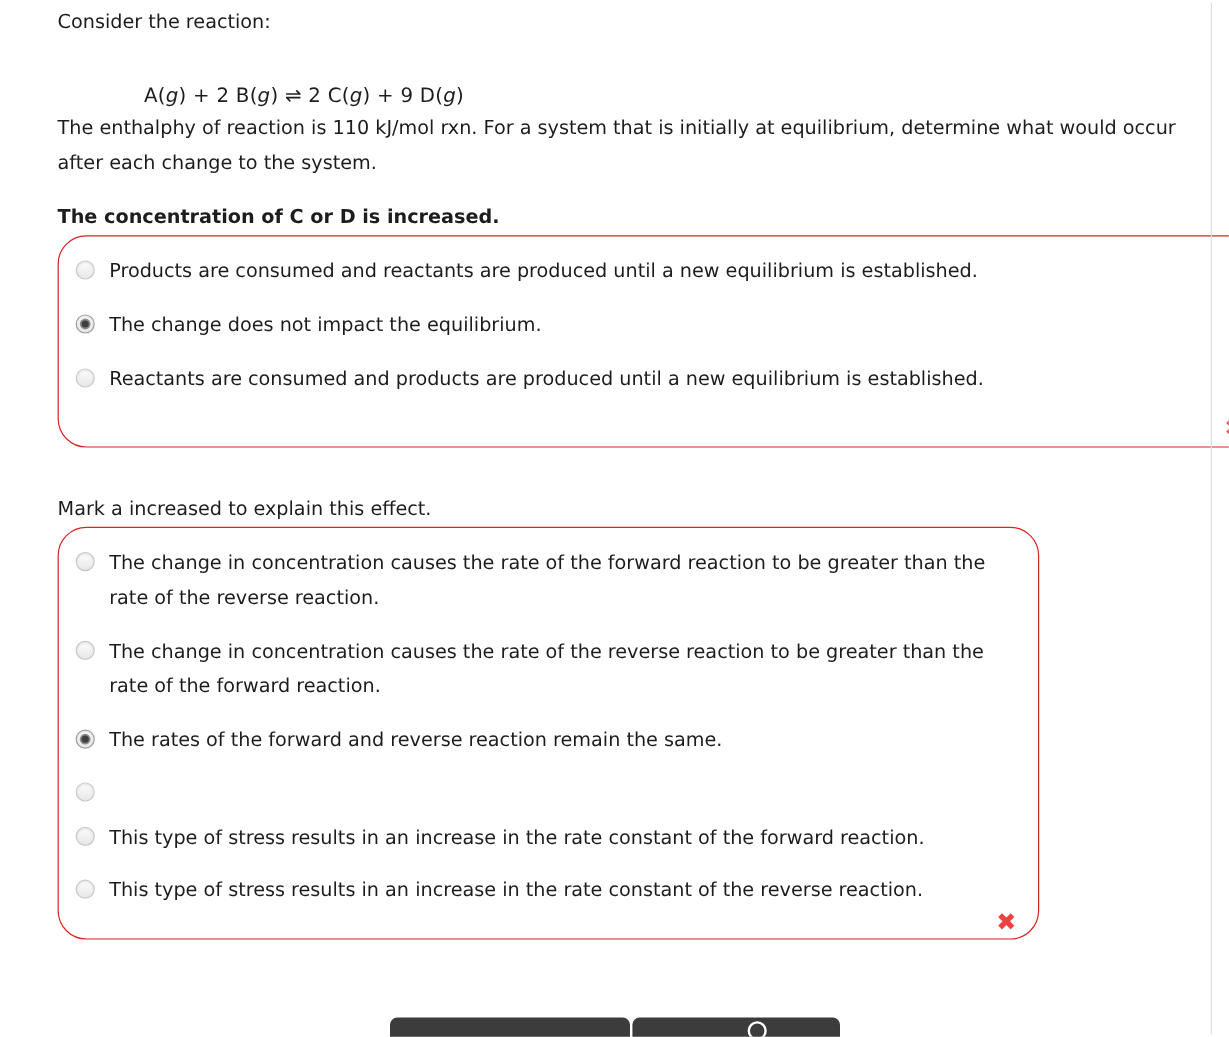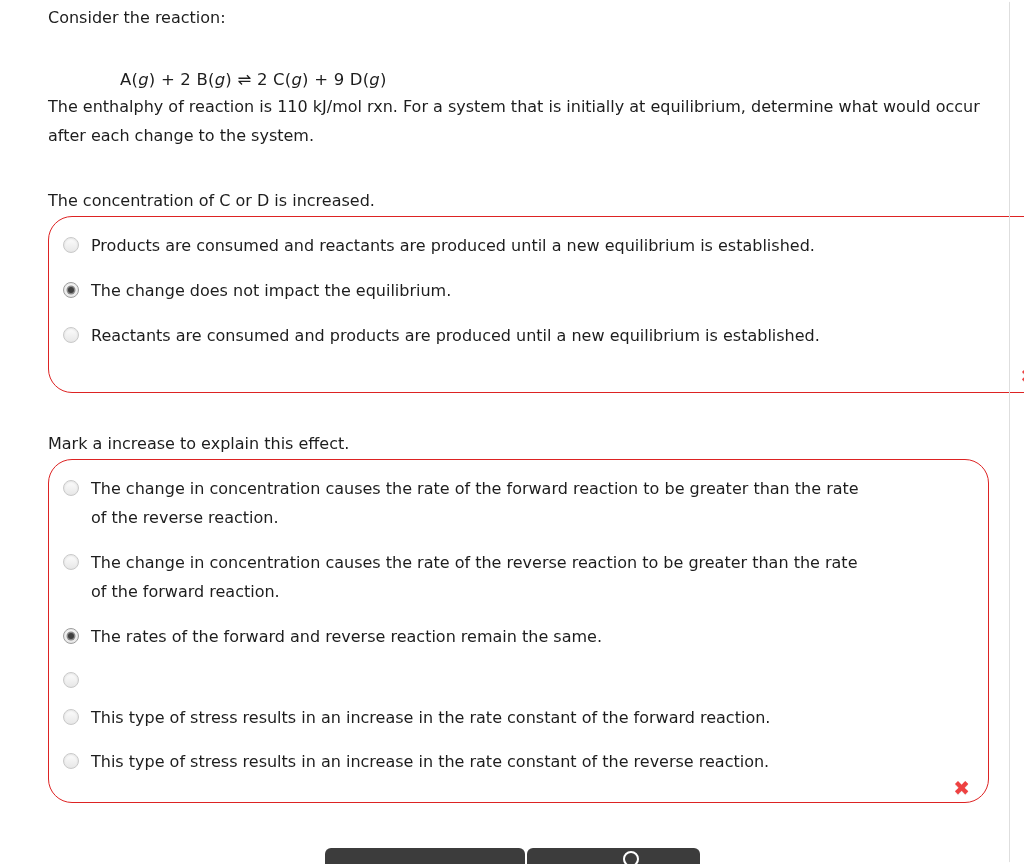--- a/index.html
+++ b/index.html
@@ -25,31 +25,31 @@
   .equation i { font-style: italic; }
 
   .desc {
     max-width: 962px;
     line-height: 29px;
   }
 
   .prompt {
     line-height: 22px;
   }
-  .prompt-1 { margin-top: 40px; }
+  .prompt-1 { margin-top: 20px; font-weight: bold; }
   .prompt-2 { margin-top: 40px; }
 
   .answer-box {
     margin-top: 4px;
     border: 1px solid #dd2323;
     background: #ffffff;
     padding: 14px 10px 4px 14px;
   }
   .answer-box.box-1 { width: 1008px; padding-bottom: 6px; }
-  .answer-box.box-2 { width: 941px; }
+  .answer-box.box-2 { width: 818px; }
 
   .option {
     display: flex;
     align-items: flex-start;
     margin-bottom: 16px;
     cursor: pointer;
   }
   .box-2 .option.tight { margin-bottom: 15px; }
   .box-2 .option.last { margin-bottom: 0; }
 
@@ -155,21 +155,21 @@
     </div>
     <div class="option">
       <span class="radio"></span>
       <span class="label">Reactants are consumed and products are produced until a new equilibrium is established.</span>
     </div>
     <div class="x-row">
       <span class="x-icon">✖</span>
     </div>
   </div>
 
-  <p class="prompt prompt-2">Mark a increase to explain this effect.</p>
+  <p class="prompt prompt-2">Mark a increased to explain this effect.</p>
 
   <div class="answer-box box-2">
     <div class="option">
       <span class="radio"></span>
       <span class="label w-limited">The change in concentration causes the rate of the forward reaction to be greater than the rate of the reverse reaction.</span>
     </div>
     <div class="option">
       <span class="radio"></span>
       <span class="label w-limited">The change in concentration causes the rate of the reverse reaction to be greater than the rate of the forward reaction.</span>
     </div>

